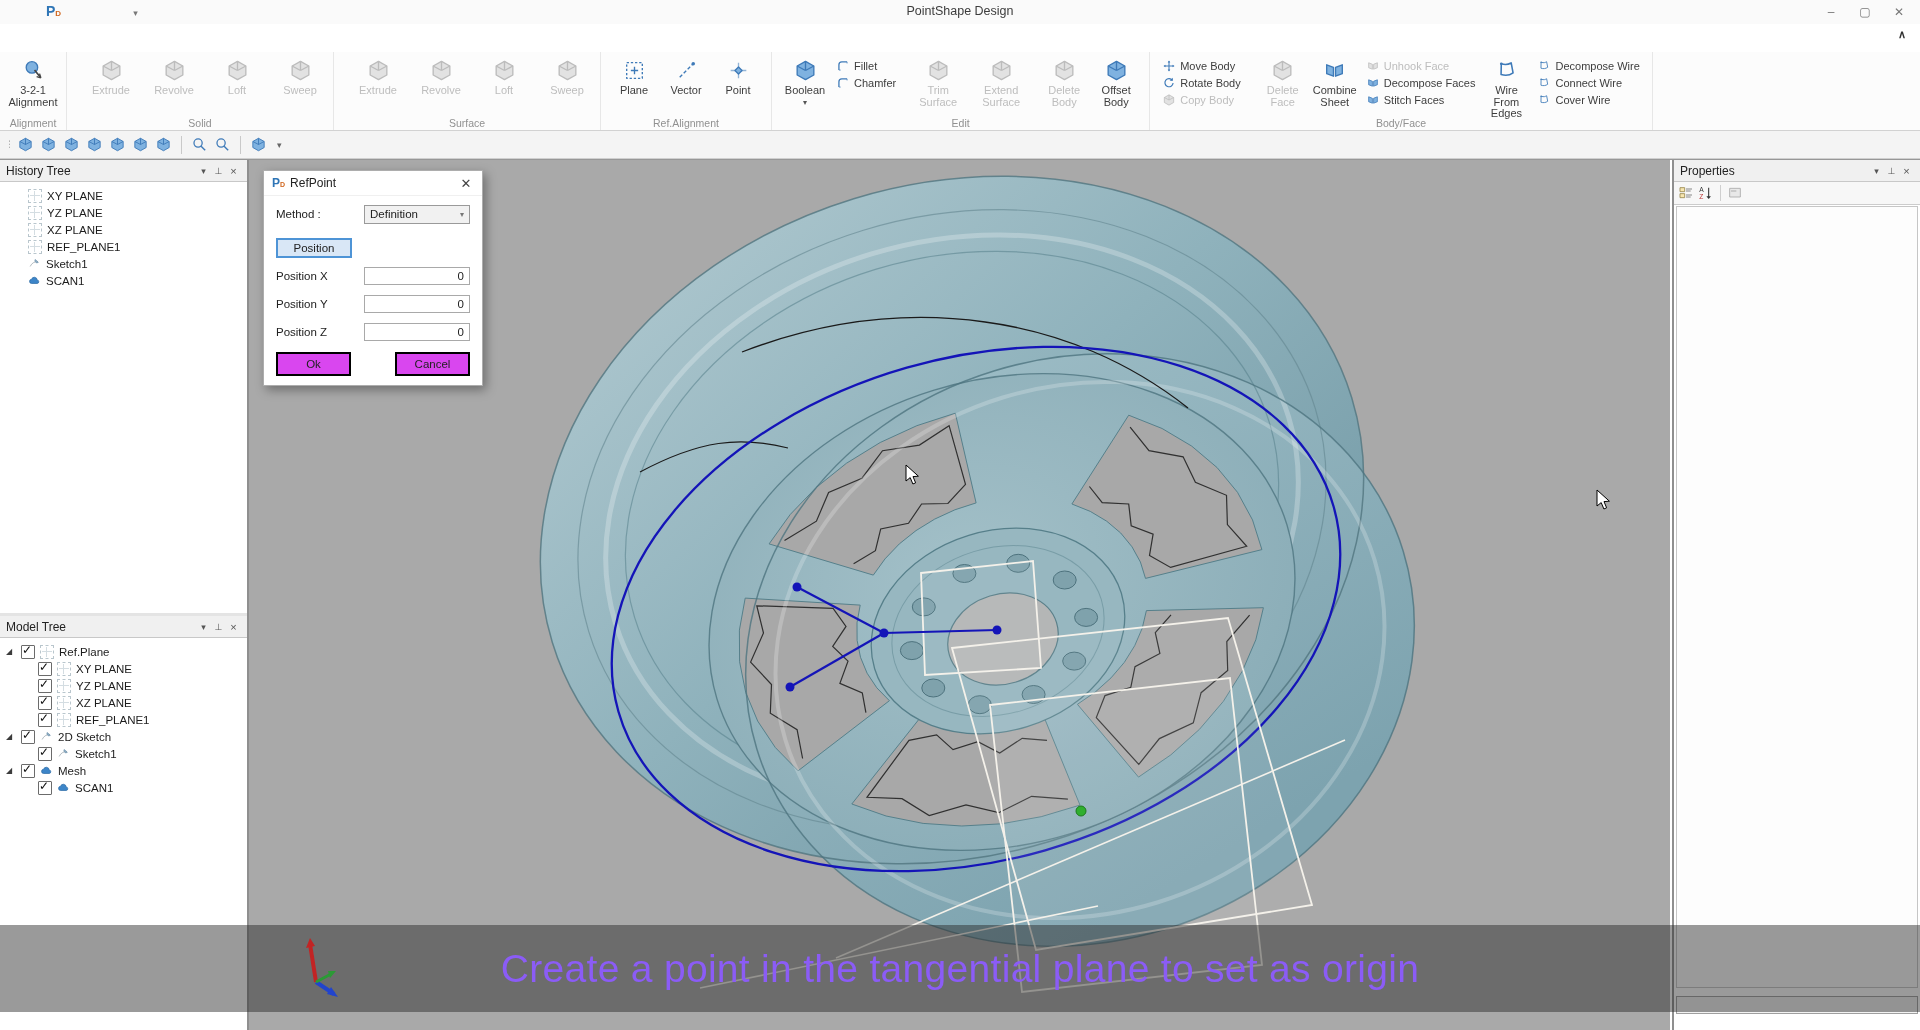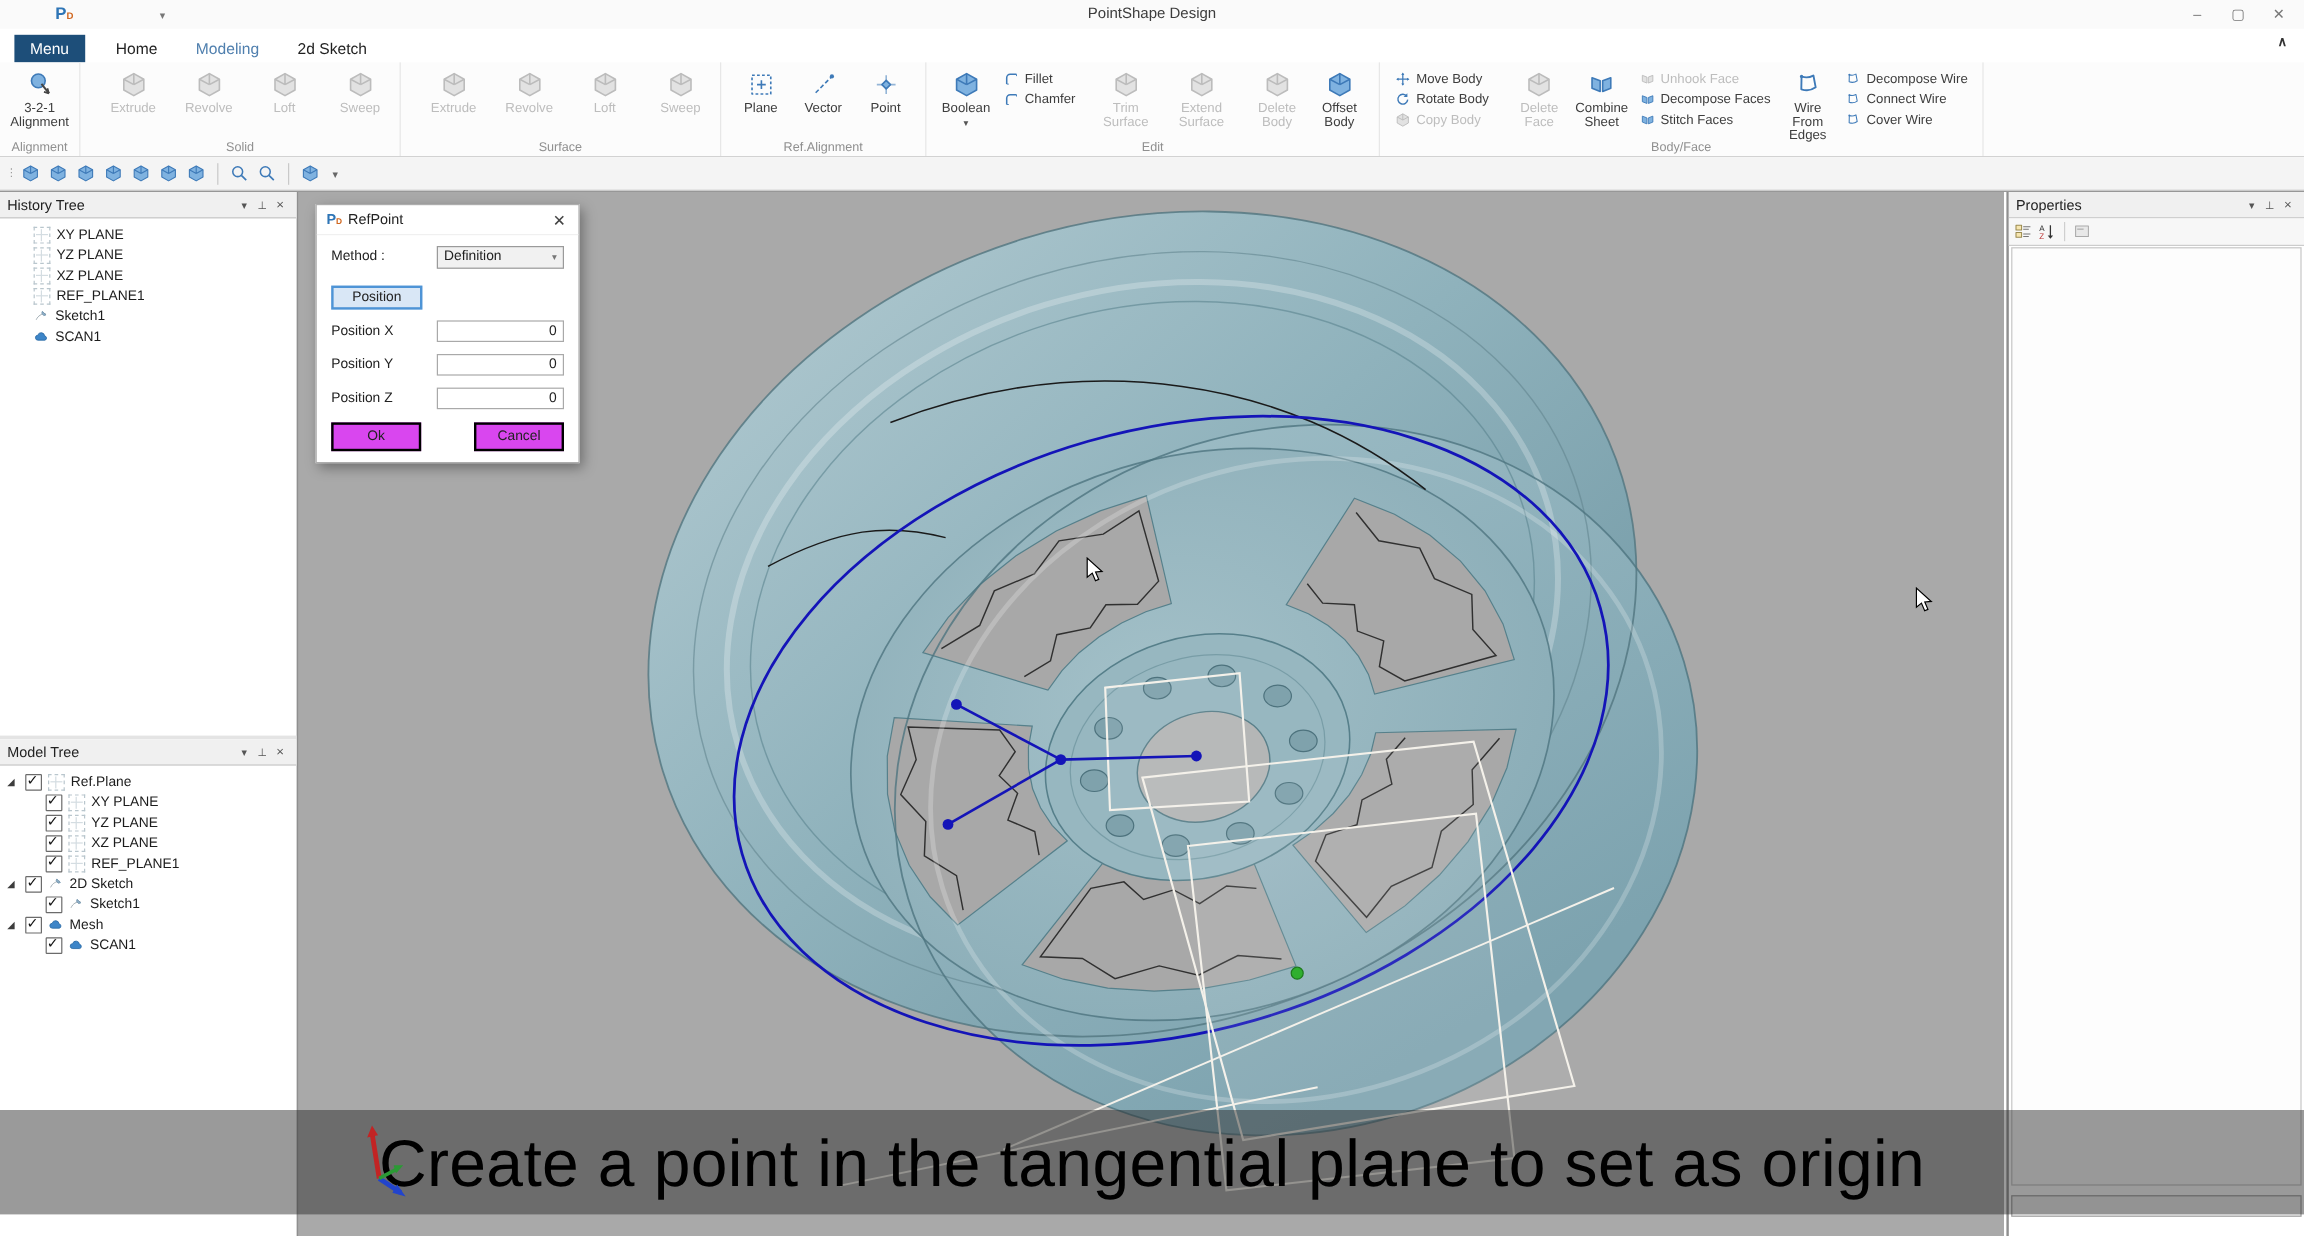--- a/index.html
+++ b/index.html
@@ -91,21 +91,21 @@
   .pos-btn{margin:14px 0 2px 12px;width:76px;height:20px;background:#d9e7f6;border:2px solid #4e94d6;border-radius:0;
            display:flex;align-items:center;justify-content:center;box-sizing:border-box;}
   .dlg-input{width:106px;height:18px;border:1px solid #a9a9a9;display:flex;align-items:center;justify-content:flex-end;
              padding:0 5px;box-sizing:border-box;background:#fff;}
   .dlg-btns{position:absolute;bottom:9px;left:12px;right:12px;display:flex;justify-content:space-between;}
   .dlg-btn{width:71px;height:20px;background:#d946ef;border:2px solid #000000;display:flex;align-items:center;justify-content:center;}
 
   
   .caption{position:absolute;left:0;top:925px;width:1920px;height:87px;background:rgba(40,40,40,0.47);z-index:30;
            display:flex;align-items:center;justify-content:center;pointer-events:none;}
-  .caption-text{color:#000000;font-size:55px;letter-spacing:.3px;}
+  .caption-text{color:#8b5cf6;font-size:39px;letter-spacing:.3px;}
   .triad{position:absolute;left:300px;top:936px;z-index:31;pointer-events:none;}
 
   .cursor{position:absolute;z-index:20;pointer-events:none;}
 </style>
 </head>
 <body>
 
 <div class="app">
 
   <div class="titlebar">
@@ -118,26 +118,20 @@
     </div>
     <div class="tb-title">PointShape Design</div>
     <div class="winbtns">
       <span class="winbtn">–</span>
       <span class="winbtn">▢</span>
       <span class="winbtn">✕</span>
     </div>
   </div>
   <div class="ribbon-collapse">∧</div>
 
-  <div class="tabrow" id="tabrow">
-      <span class="tab active">Menu</span>
-      <span class="tab">Home</span>
-      <span class="tab alt">Modeling</span>
-      <span class="tab">2d Sketch</span>
-    </div>
 
   <div class="ribbon" id="ribbon">
       <div class="rgroup">
         <div class="ritem-lg">
           <span class="icn">
             <svg viewBox="0 0 24 24" stroke-width="1.3" stroke-linejoin="round">
               <circle cx="10.5" cy="9" r="5.5" fill="#7fb2e0" stroke="#3e7ab8"></circle>
               <path d="M13 11.5 19 19" stroke="#444" fill="none" stroke-width="1.6"></path>
               <path d="M19 19l-1.2-4M19 19l-4-1.2" stroke="#444" fill="none"></path>
             </svg>

